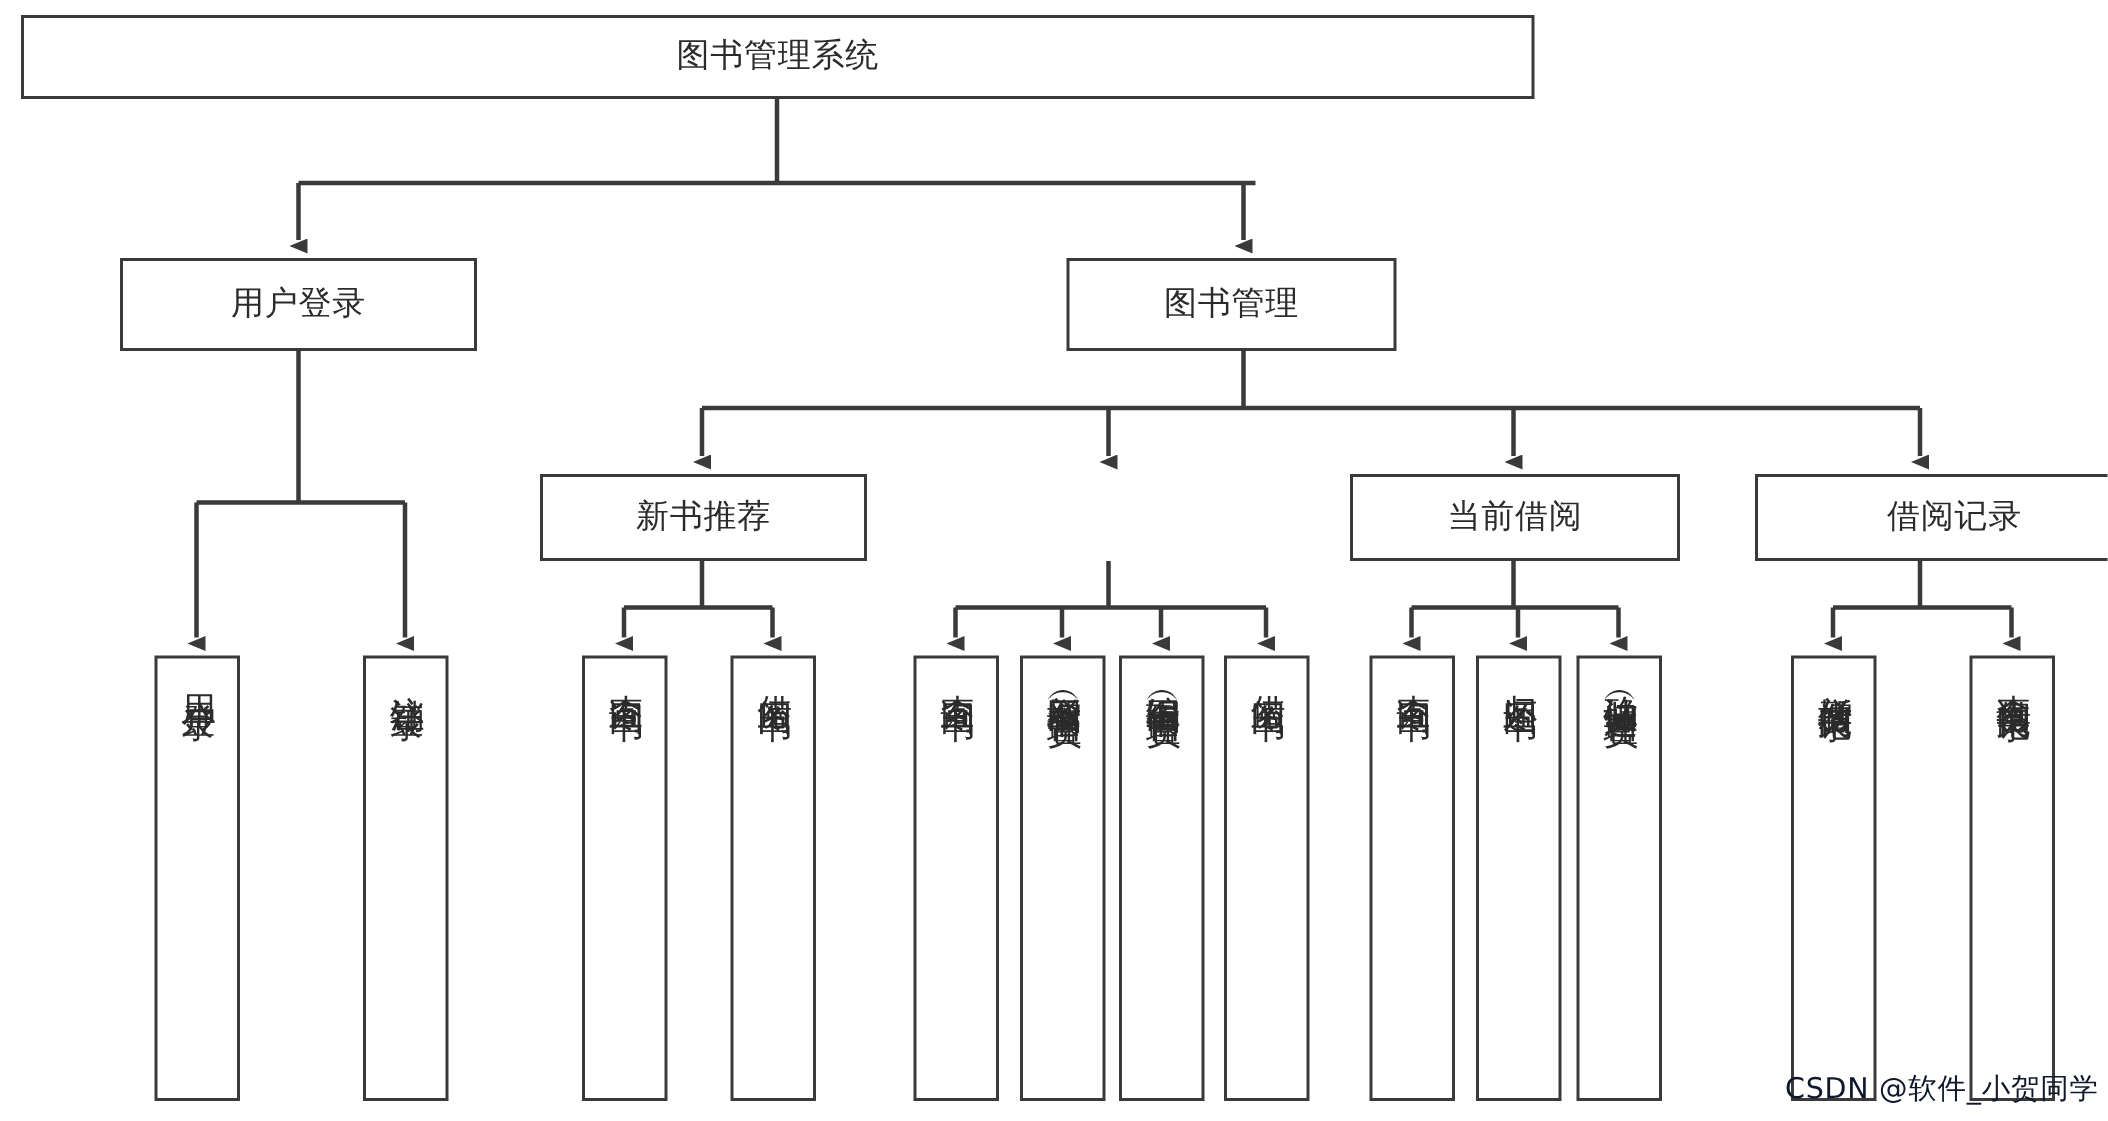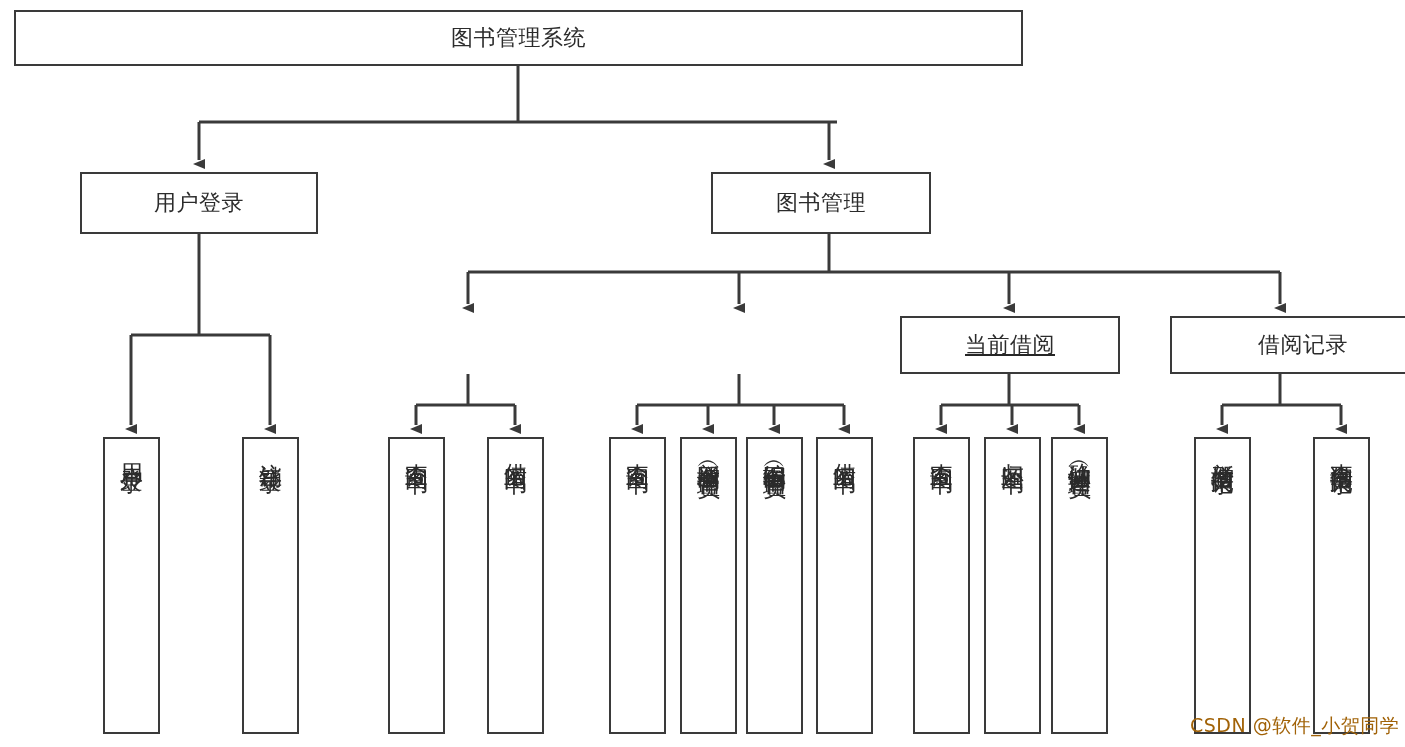--- a/index.html
+++ b/index.html
@@ -53,21 +53,21 @@
     letter-spacing: 3px;
     line-height: 1;
     white-space: nowrap;
   }
   .node.leaf.tall .label {
     letter-spacing: 2px;
   }
   .watermark {
     position: absolute;
     font-size: 19px;
-    color: #a16207;
+    color: #0f172a;
     white-space: nowrap;
     letter-spacing: 0.5px;
     pointer-events: none;
   }
 </style>
 </head>
 <body>
 
 <div id="canvas">
 
@@ -125,21 +125,24 @@
     <span class="label">图书管理系统</span>
   </div>
 
   <div class="node" style="left:80px; top:172px; width:238px; height:62px;">
     <span class="label">用户登录</span>
   </div>
   <div class="node" style="left:711px; top:172px; width:220px; height:62px;">
     <span class="label">图书管理</span>
   </div>
 
-  <div class="node" style="left:900px; top:316px; width:220px; height:58px;text-decoration:underline;">
+  <div class="node" style="left:360px; top:316px; width:218px; height:58px;">
+    <span class="label">新书推荐</span>
+  </div>
+  <div class="node" style="left:900px; top:316px; width:220px; height:58px;">
     <span class="label">当前借阅</span>
   </div>
   <div class="node" style="left:1170px; top:316px; width:266px; height:58px;">
     <span class="label">借阅记录</span>
   </div>
 
   <div class="node leaf" style="left:103px; top:437px; width:57px; height:297px;">
     <span class="label">用户登录</span>
   </div>
   <div class="node leaf" style="left:242px; top:437px; width:57px; height:297px;">

